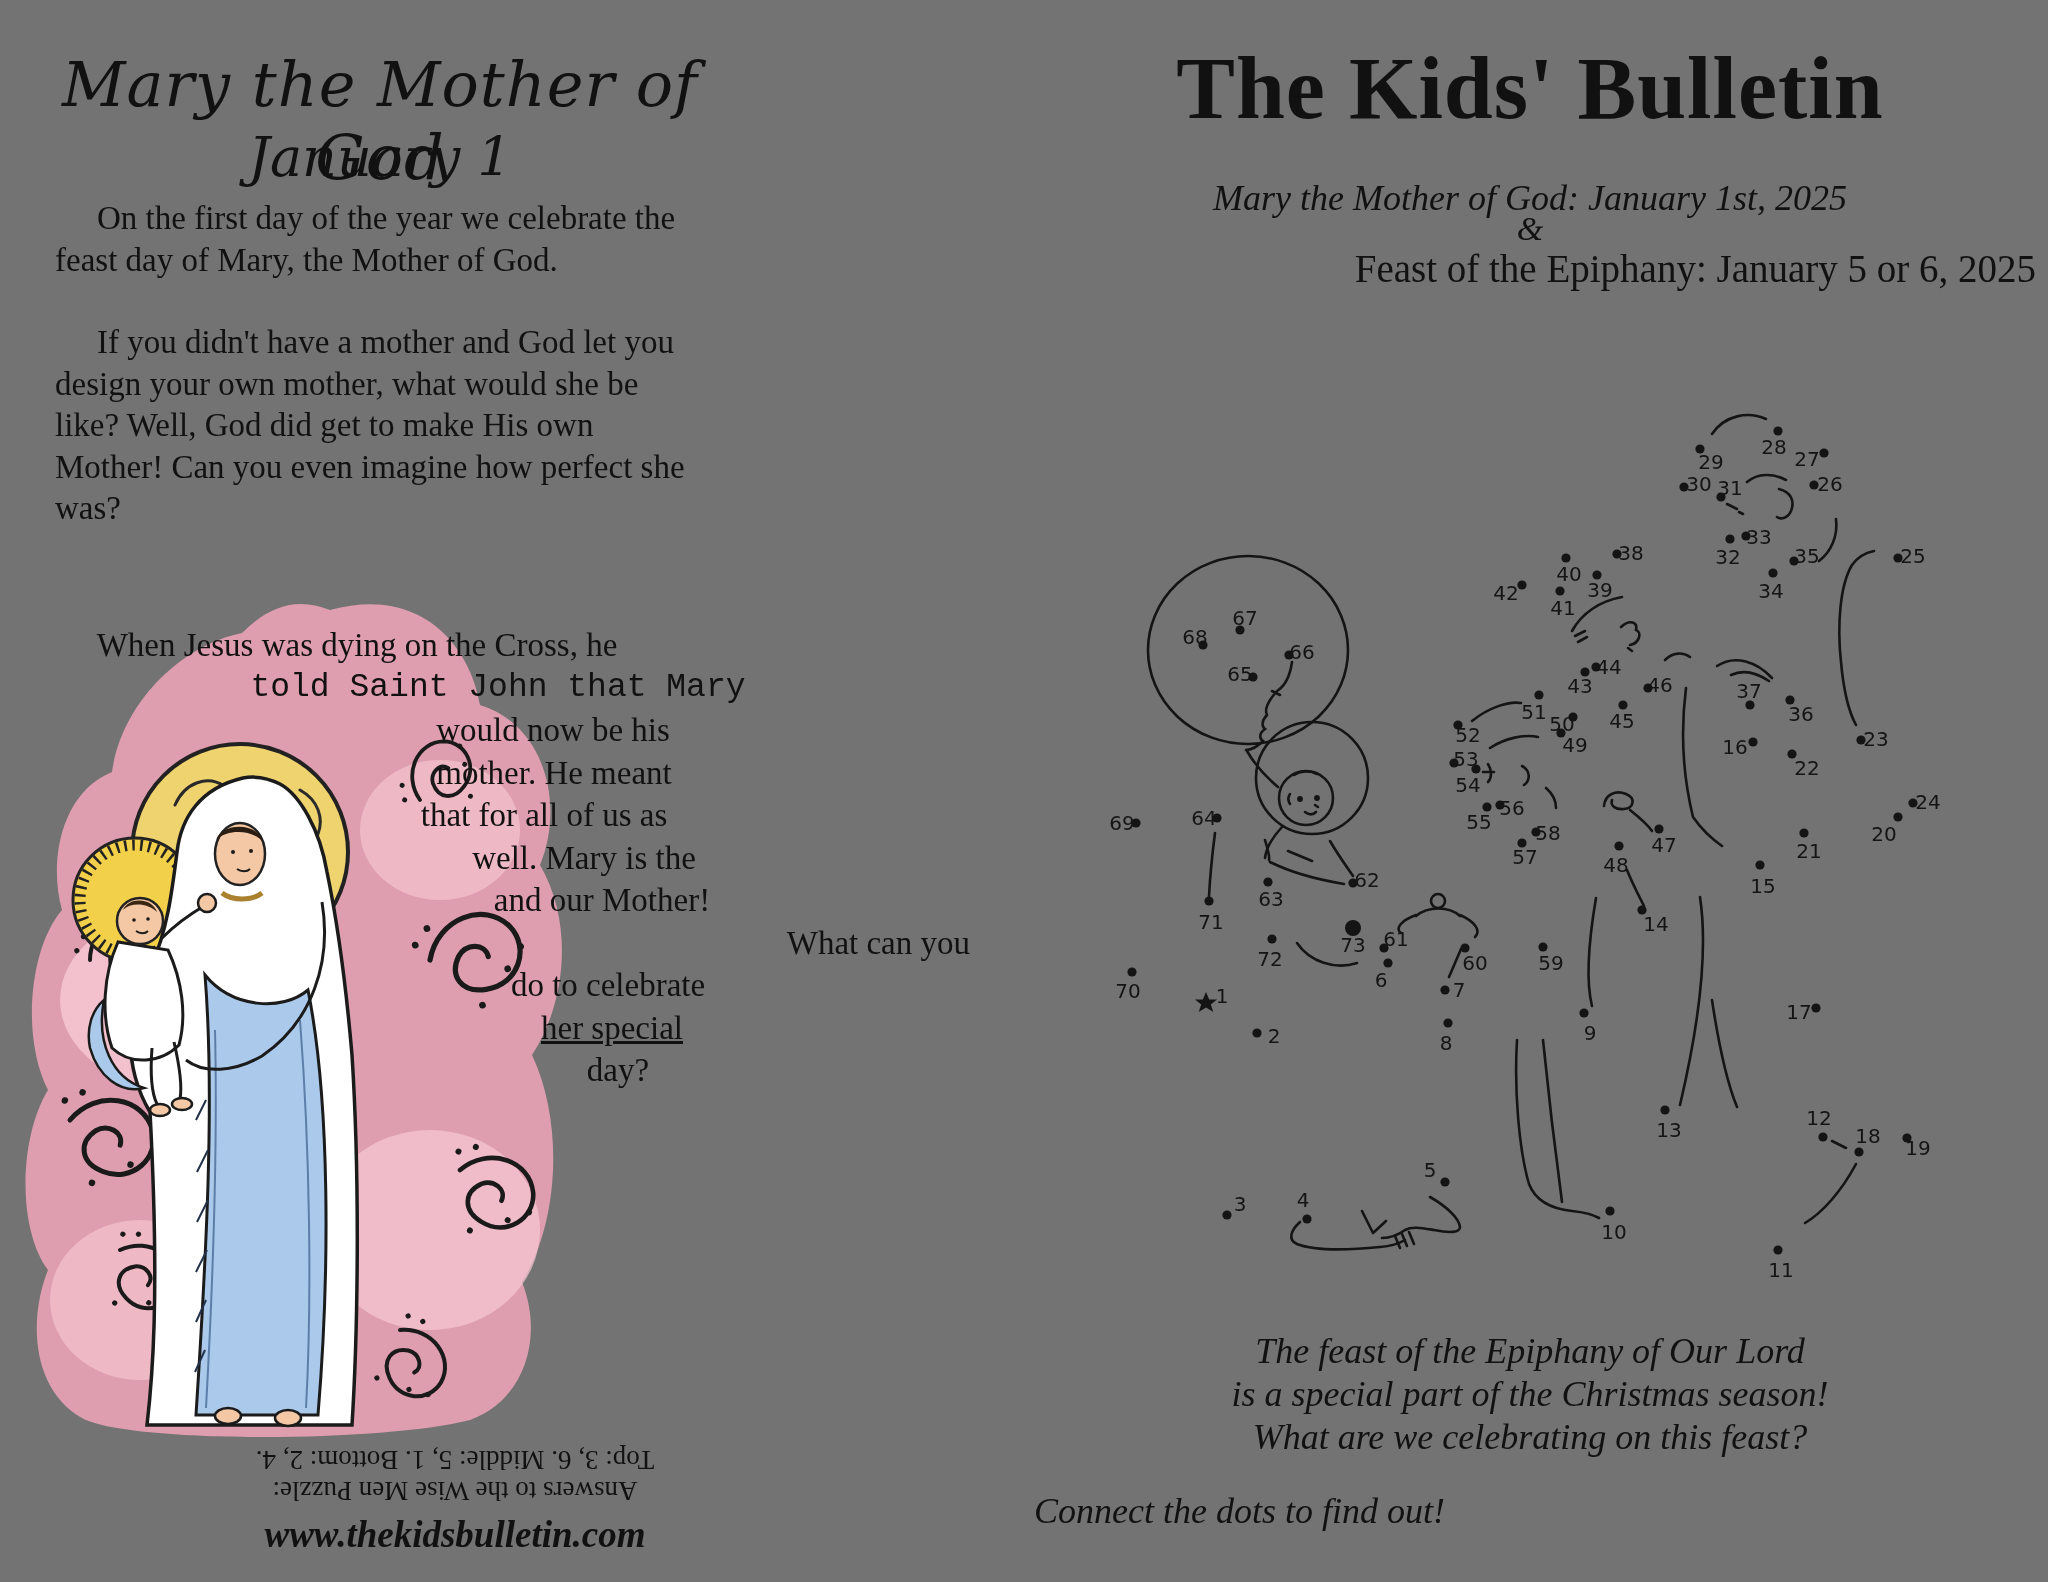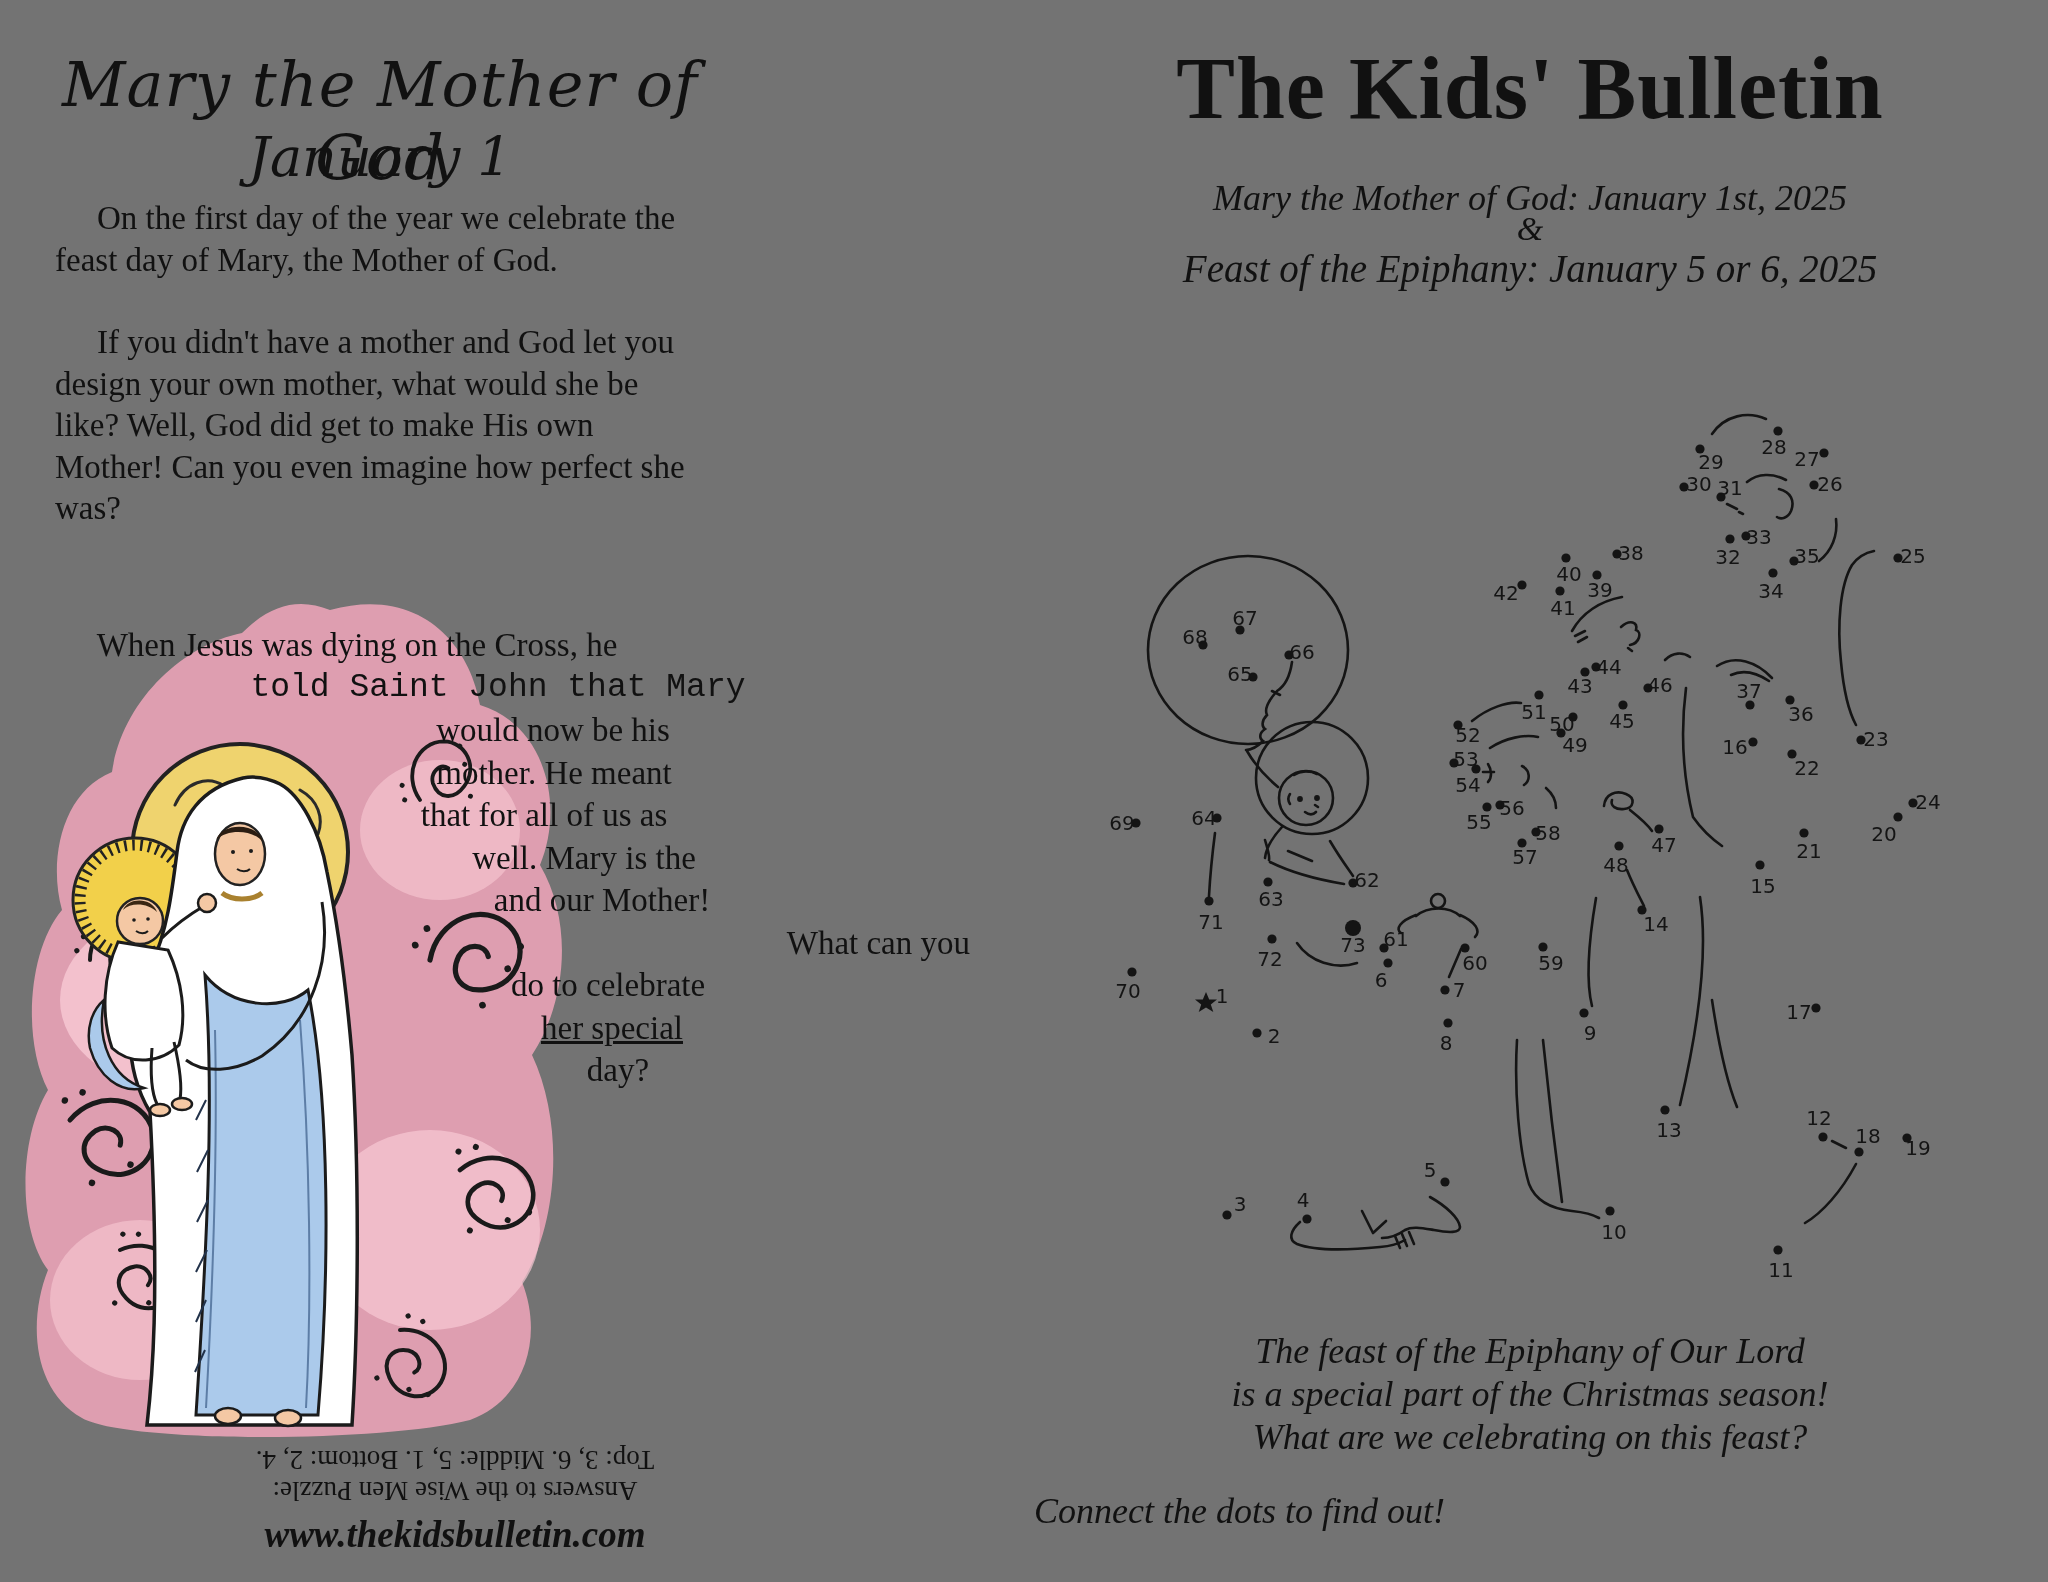--- a/index.html
+++ b/index.html
@@ -18,21 +18,21 @@
   .lp-wrap .wline{position:relative;text-align:center;white-space:nowrap;}
   .lp-answers{left:155px;top:1444px;width:600px;text-align:center;font-size:27px;line-height:31px;
     transform:rotate(180deg);}
   .lp-site{left:155px;top:1513px;width:600px;text-align:center;font-size:37px;
     font-weight:bold;font-style:italic;}
   
   .rp-title{left:1024px;top:38px;width:1012px;text-align:center;
     font-weight:bold;font-size:88px;letter-spacing:1px;}
   .rp-sub1{left:1024px;top:177px;width:1012px;text-align:center;font-style:italic;font-size:36px;}
   .rp-amp{left:1024px;top:210px;width:1012px;text-align:center;font-style:italic;font-size:34px;}
-  .rp-sub2{left:1024px;top:246px;width:1012px;text-align:center;font-style:italic;font-size:39px;}
+  .rp-sub2{left:1024px;top:246px;width:1012px;text-align:right;font-size:39px;}
   .rp-caption{left:1034px;top:1330px;width:992px;text-align:center;font-style:italic;
     font-size:36px;line-height:43px;}
   .rp-instruction{left:1034px;top:1490px;width:992px;text-align:left;font-style:italic;font-size:36px;}
   svg{position:absolute;left:0;top:0;}
   .dot-label{font-family:"DejaVu Sans", sans-serif;font-size:20px;fill:#141414;}
 </style>
 </head>
 <body>
 
 <div class="sheet">

